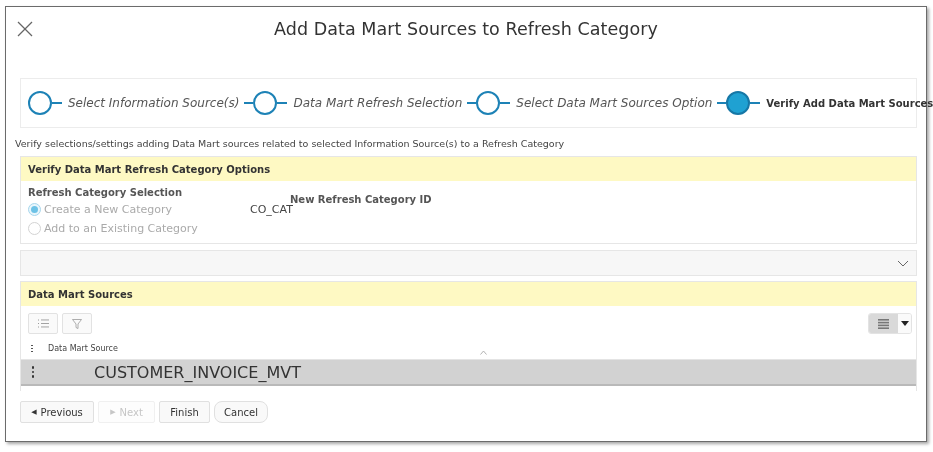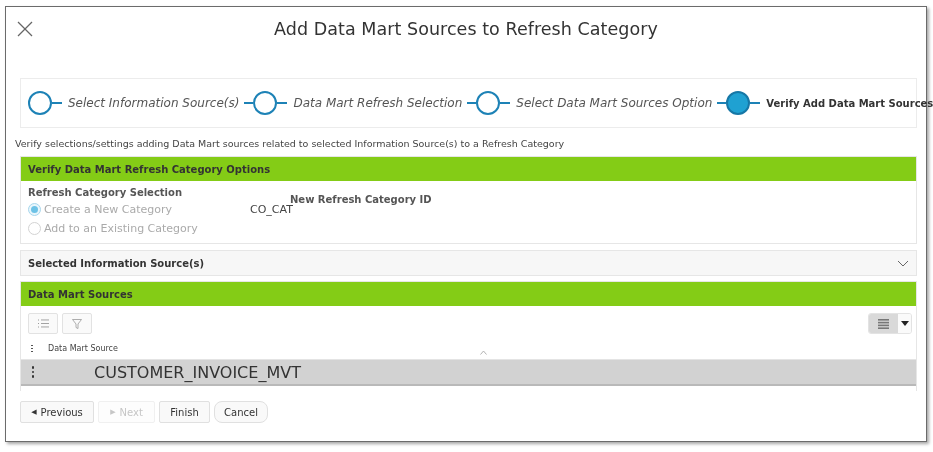--- a/index.html
+++ b/index.html
@@ -39,21 +39,21 @@
     .step-label.active { font-style: normal; color: #333; font-weight: 600; font-size: 10px; }
 
     .intro-text {
       position: absolute; left: 15px; top: 138px; font-size: 9.5px; color: #444; white-space: nowrap;
     }
 
     .panel {
       position: absolute; left: 20px; width: 897px; border: 1px solid #e6e6e6; background: #fff;
     }
     .panel-header {
-      height: 24px; background: #84cc16; padding-left: 7px; display: flex; align-items: center;
+      height: 24px; background: #fef9c3; padding-left: 7px; display: flex; align-items: center;
       font-size: 10px; color: #333; font-weight: 600; position: relative;
     }
     .panel.options { top: 156px; height: 88px; }
     .opts-body { position: relative; height: 64px; }
     .field-label { position: absolute; font-size: 10px; color: #555; font-weight: bold; }
     .radio-row { position: absolute; display: flex; align-items: center; font-size: 11px; color: #aaa; }
     .radio {
       width: 13px; height: 13px; border-radius: 50%; border: 1px solid #d3d3d3; background: #fff;
       margin-right: 3px; position: relative;
     }
@@ -161,21 +161,20 @@
       <div class="radio"></div>
       <span>Add to an Existing Category</span>
     </div>
     <div class="field-label" style="left:229px; top:13px;margin-left:40px;">New Refresh Category ID</div>
     <div class="value-text" style="left:229px; top:22px;">CO_CAT</div>
   </div>
 </div>
 
 <div class="panel selected-sources">
   <div class="panel-header">
-    <span>Selected Information Source(s)</span>
     <svg class="chev" viewBox="0 0 12 12">
       <polyline points="1,4 6,9 11,4" fill="none" stroke="#666" stroke-width="1"></polyline>
     </svg>
   </div>
 </div>
 
 <div class="panel dm-sources">
   <div class="panel-header">Data Mart Sources</div>
   <div class="dm-toolbar">
     <div class="tool-btn" style="left:7px;">

